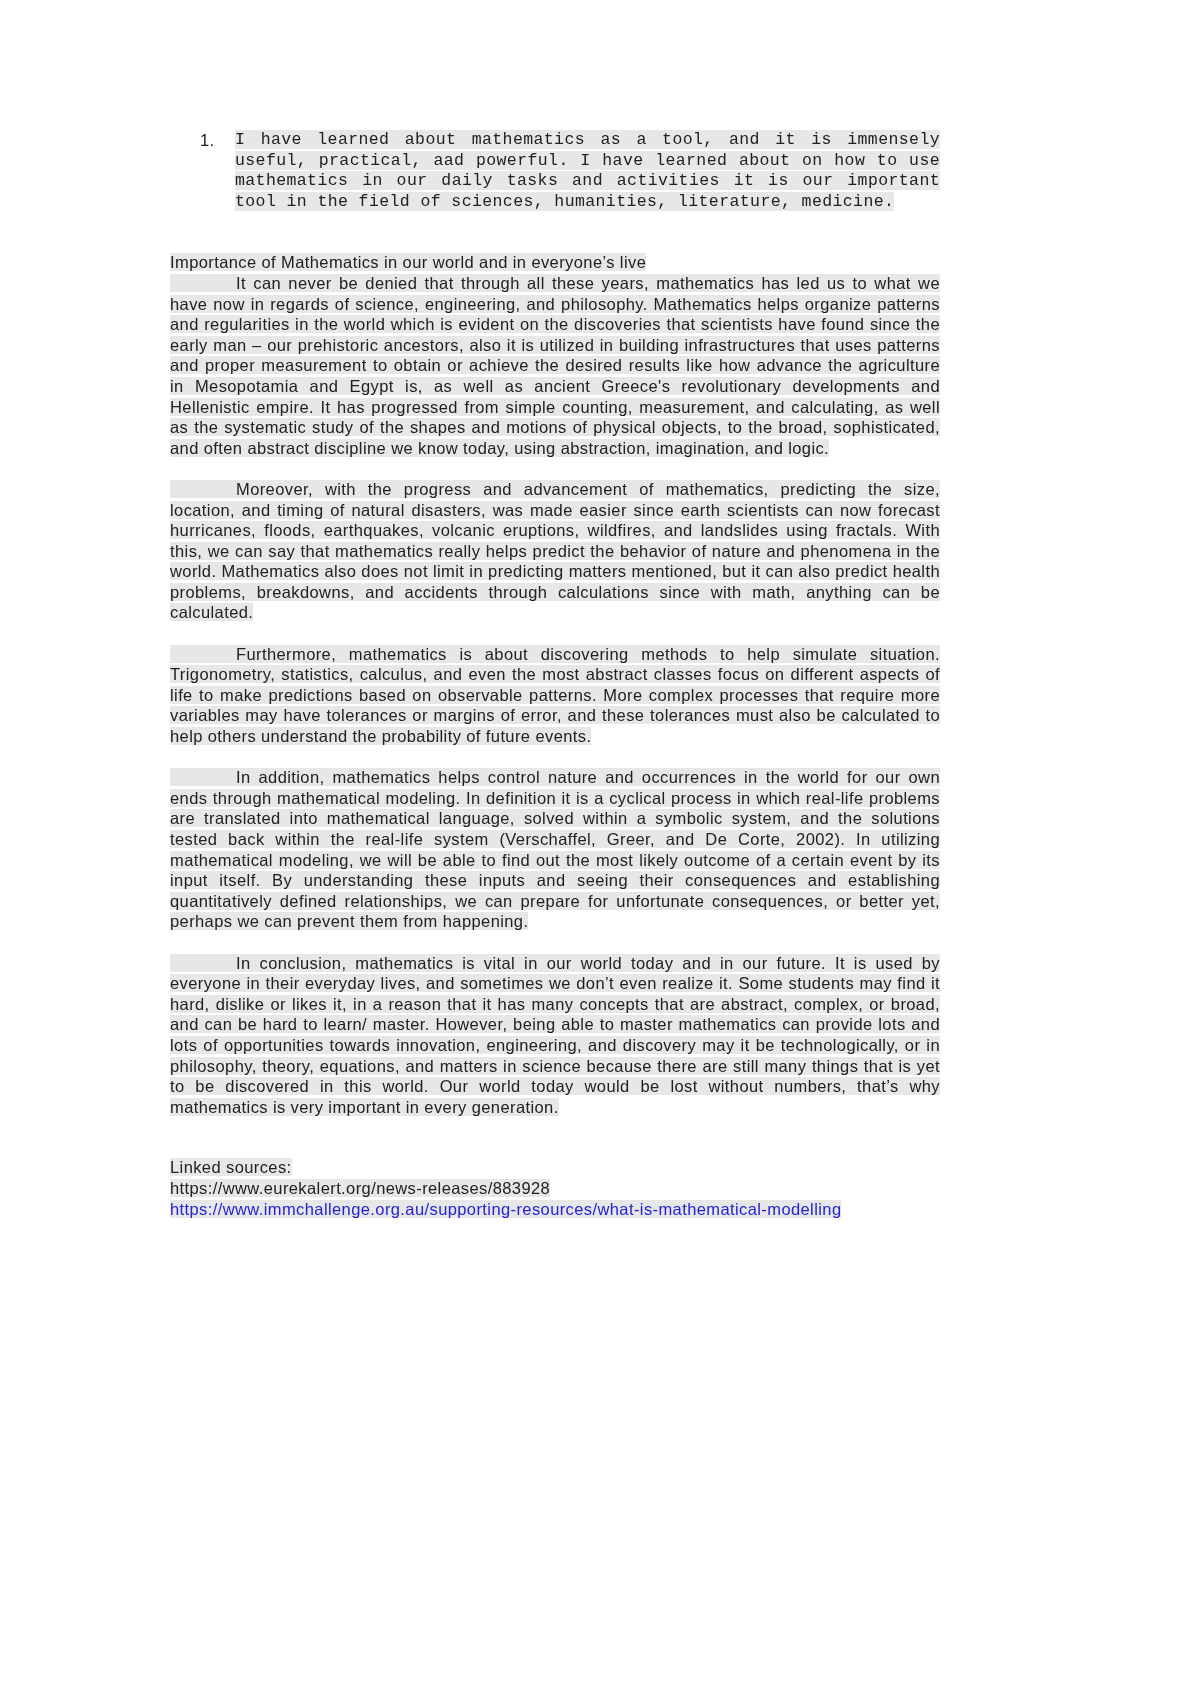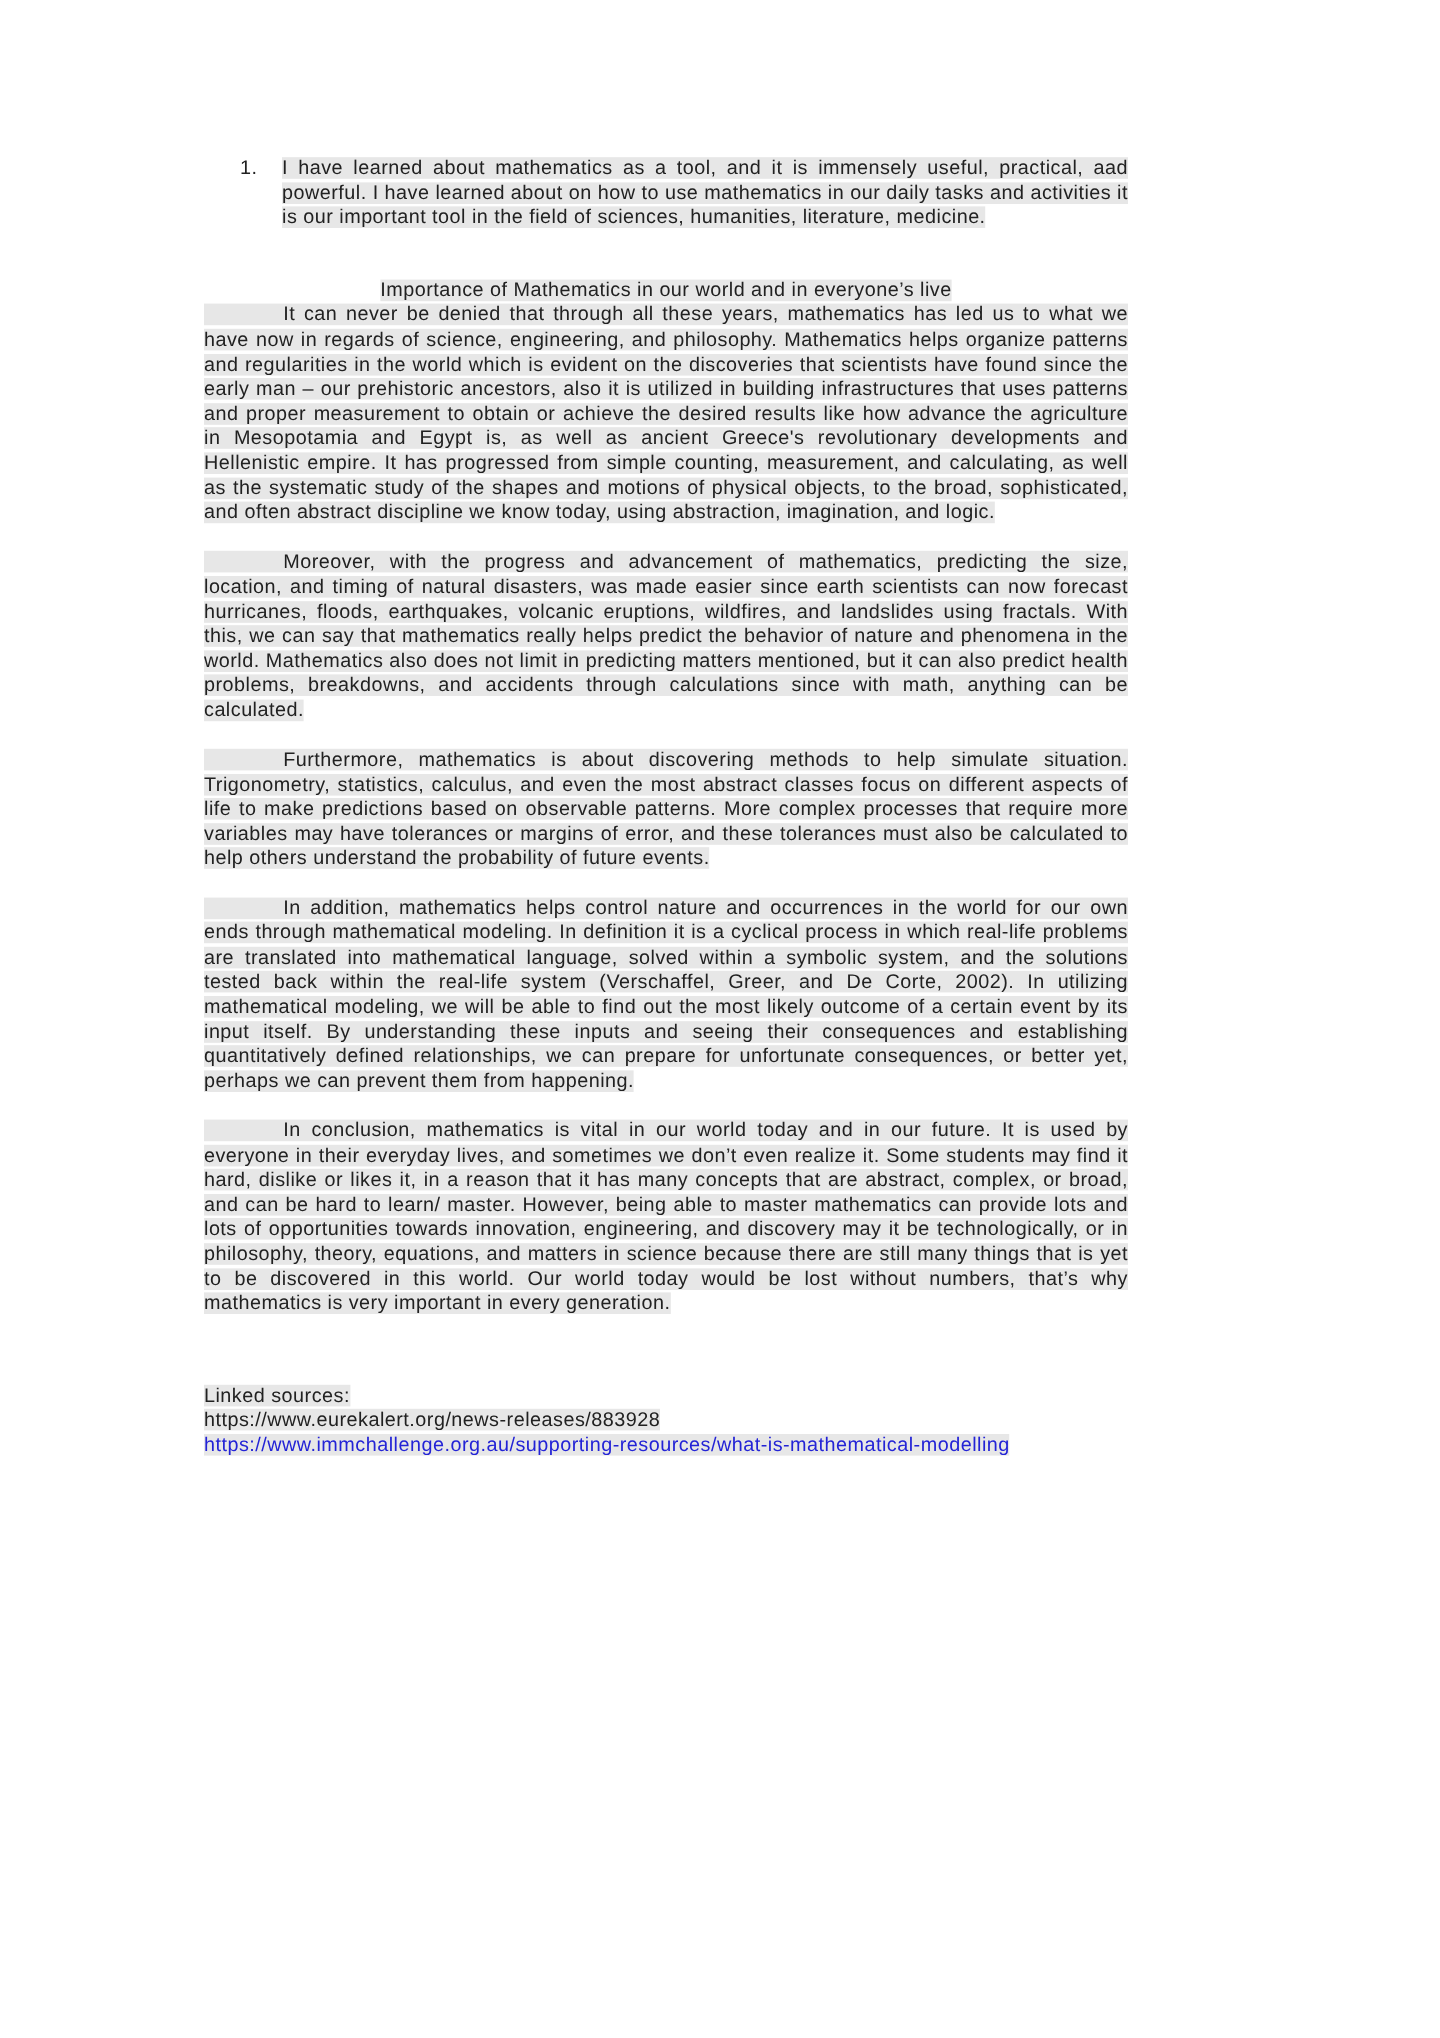--- a/index.html
+++ b/index.html
@@ -35,25 +35,25 @@
     height: 1px;
     vertical-align: baseline;
   }
   
   .list-row { display: flex; align-items: flex-start; }
   .list-num {
     flex: 0 0 65px;
     padding-left: 30px;
     background: var(--background);
   }
-  .list-text { width: 705px; }
+  .list-text { width: 705px; font-family: Liberation Mono, monospace; }
   
-  .heading-line { text-align: center; margin-top: 40px; }
+  .heading-line { text-align: left; margin-top: 40px; }
   
-  .sources-block { margin-top: 56px; }
+  .sources-block { margin-top: 40px; }
   .src-line { text-align: left; }
   a.src-link {
     color: var(--link-color);
     cursor: pointer;
   }
 </style>
 </head>
 <body>
 
 <div class="page">

